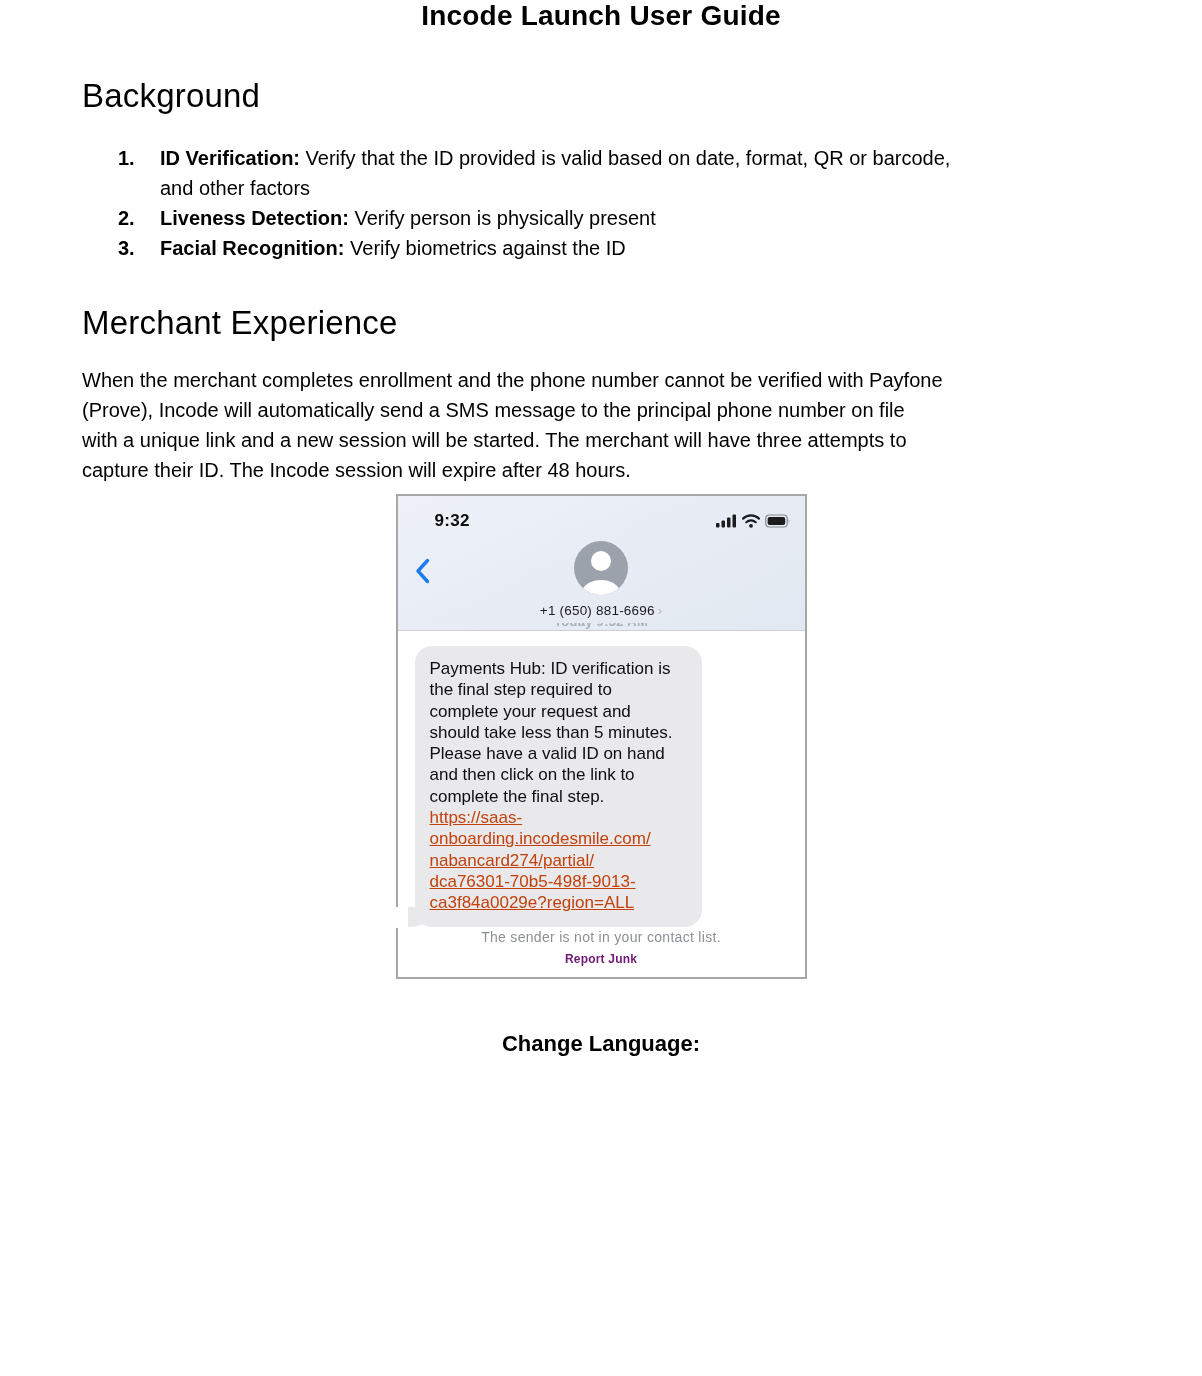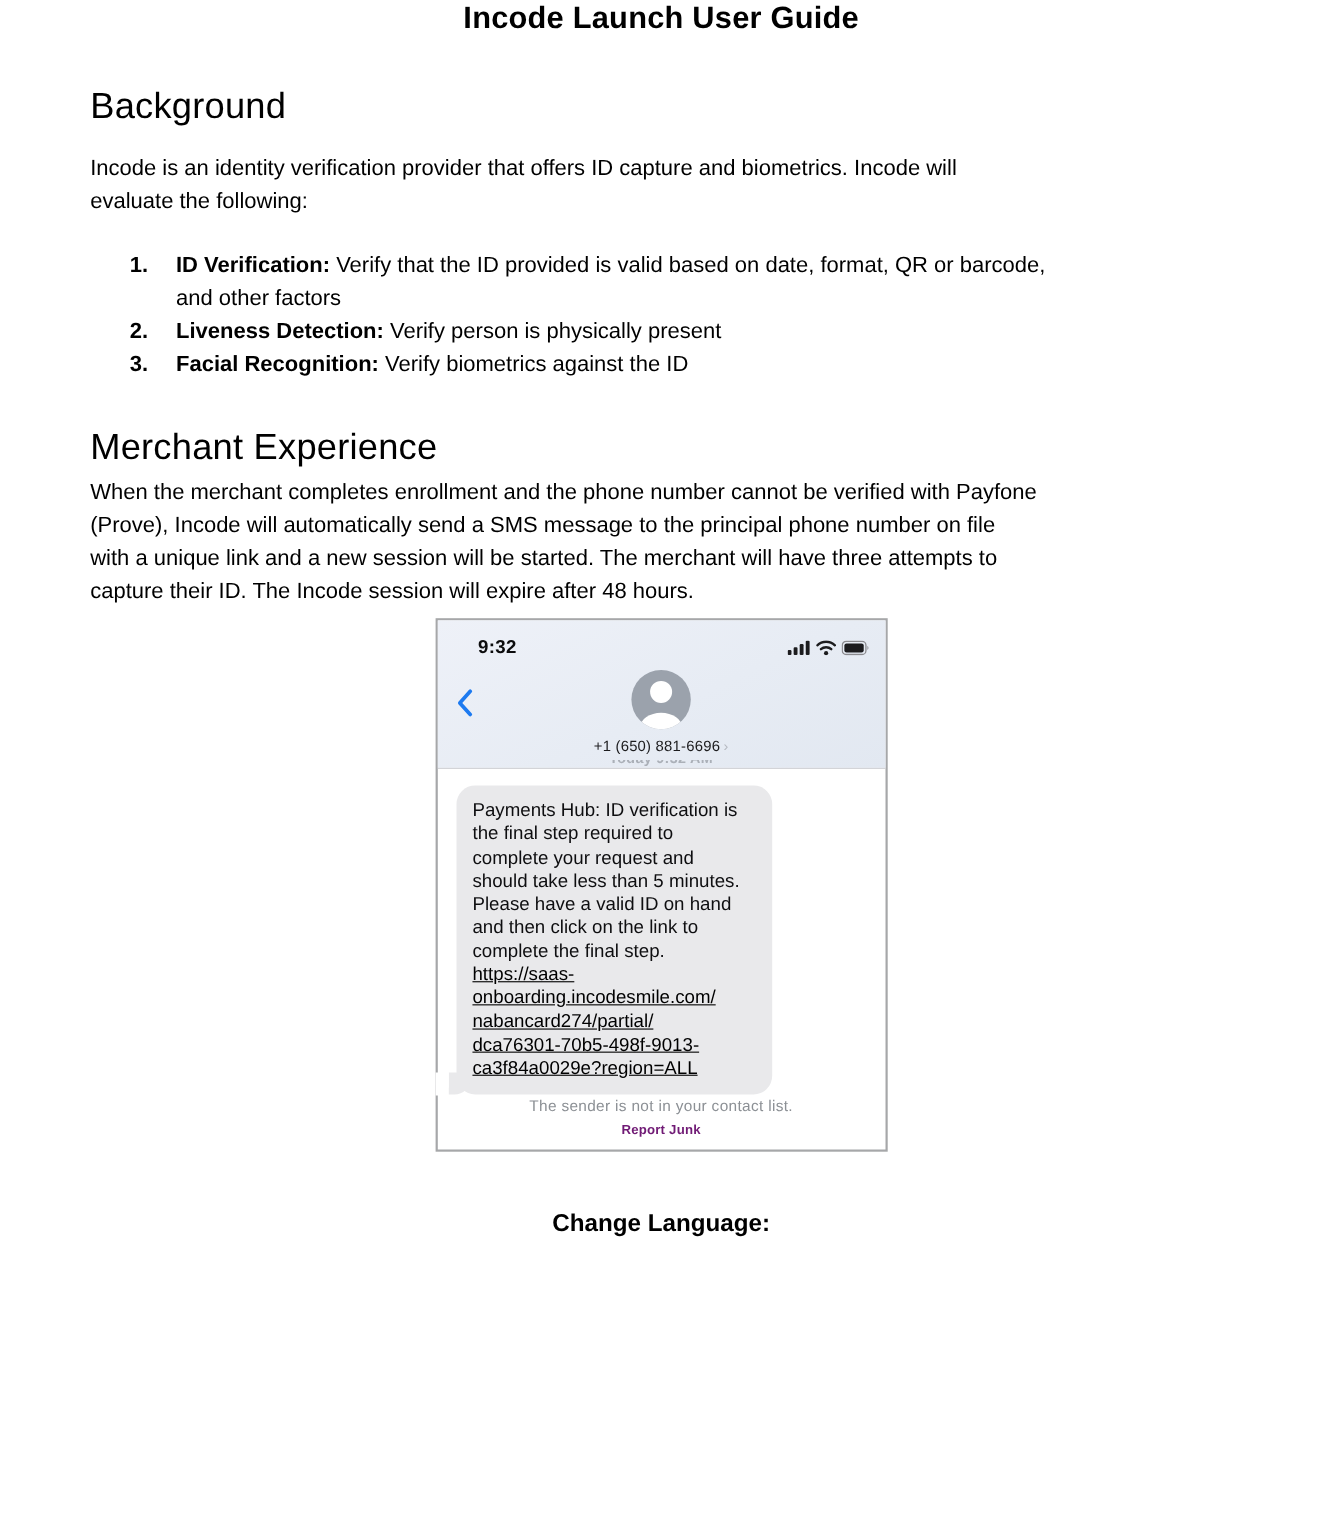--- a/index.html
+++ b/index.html
@@ -31,21 +31,21 @@
   .h2.me { margin-top: 41px; }
   .para {
     margin: 0;
     padding-left: 82px;
     padding-right: 80px;
     font-size: 20px;
     line-height: 30px;
     white-space: pre-line;
   }
   .para.p1 { margin-top: 23px; }
-  .para.p2 { margin-top: 8px; }
+  .para.p2 { margin-top: 23px; }
   .nlist { margin-top: 28px; }
   .nlist .li {
     display: flex;
     padding-left: 118px;
     padding-right: 90px;
     font-size: 20px;
     line-height: 30px;
   }
   .nlist .num { width: 42px; flex: 0 0 42px; font-weight: bold; }
   .nlist .li-body { flex: 1; white-space: pre-line; }
@@ -159,21 +159,21 @@
     position: absolute;
     left: -19px; bottom: -1px;
     width: 12px; height: 21px;
     background: #ffffff;
     border-bottom-right-radius: 10px;
   }
   .msg-text { white-space: pre-line; position: relative; z-index: 1; }
   .msg-link {
     display: block;
     white-space: pre-line;
-    color: #000000;
+    color: #c2410c;
     text-decoration: underline;
     cursor: pointer;
     position: relative;
     z-index: 1;
   }
   .p-sender {
     position: absolute;
     top: 433px; left: 0; right: 0;
     text-align: center;
     font-size: 14px;
@@ -192,22 +192,20 @@
   }
 </style>
 </head>
 <body>
 
 <div class="page">
 
   <h1 class="doc-title">Incode Launch User Guide</h1>
 
   <h2 class="h2 bg">Background</h2>
-  <p class="para p1">Incode is an identity verification provider that offers ID capture and biometrics. Incode will
-evaluate the following:</p>
 
   <div class="nlist">
     <div class="li">
       <span class="num">1.</span>
       <span class="li-body"><b>ID Verification:</b><span> Verify that the ID provided is valid based on date, format, QR or barcode,
 and other factors</span></span>
     </div>
     <div class="li">
       <span class="num">2.</span>
       <span class="li-body"><b>Liveness Detection:</b><span> Verify person is physically present</span></span>

